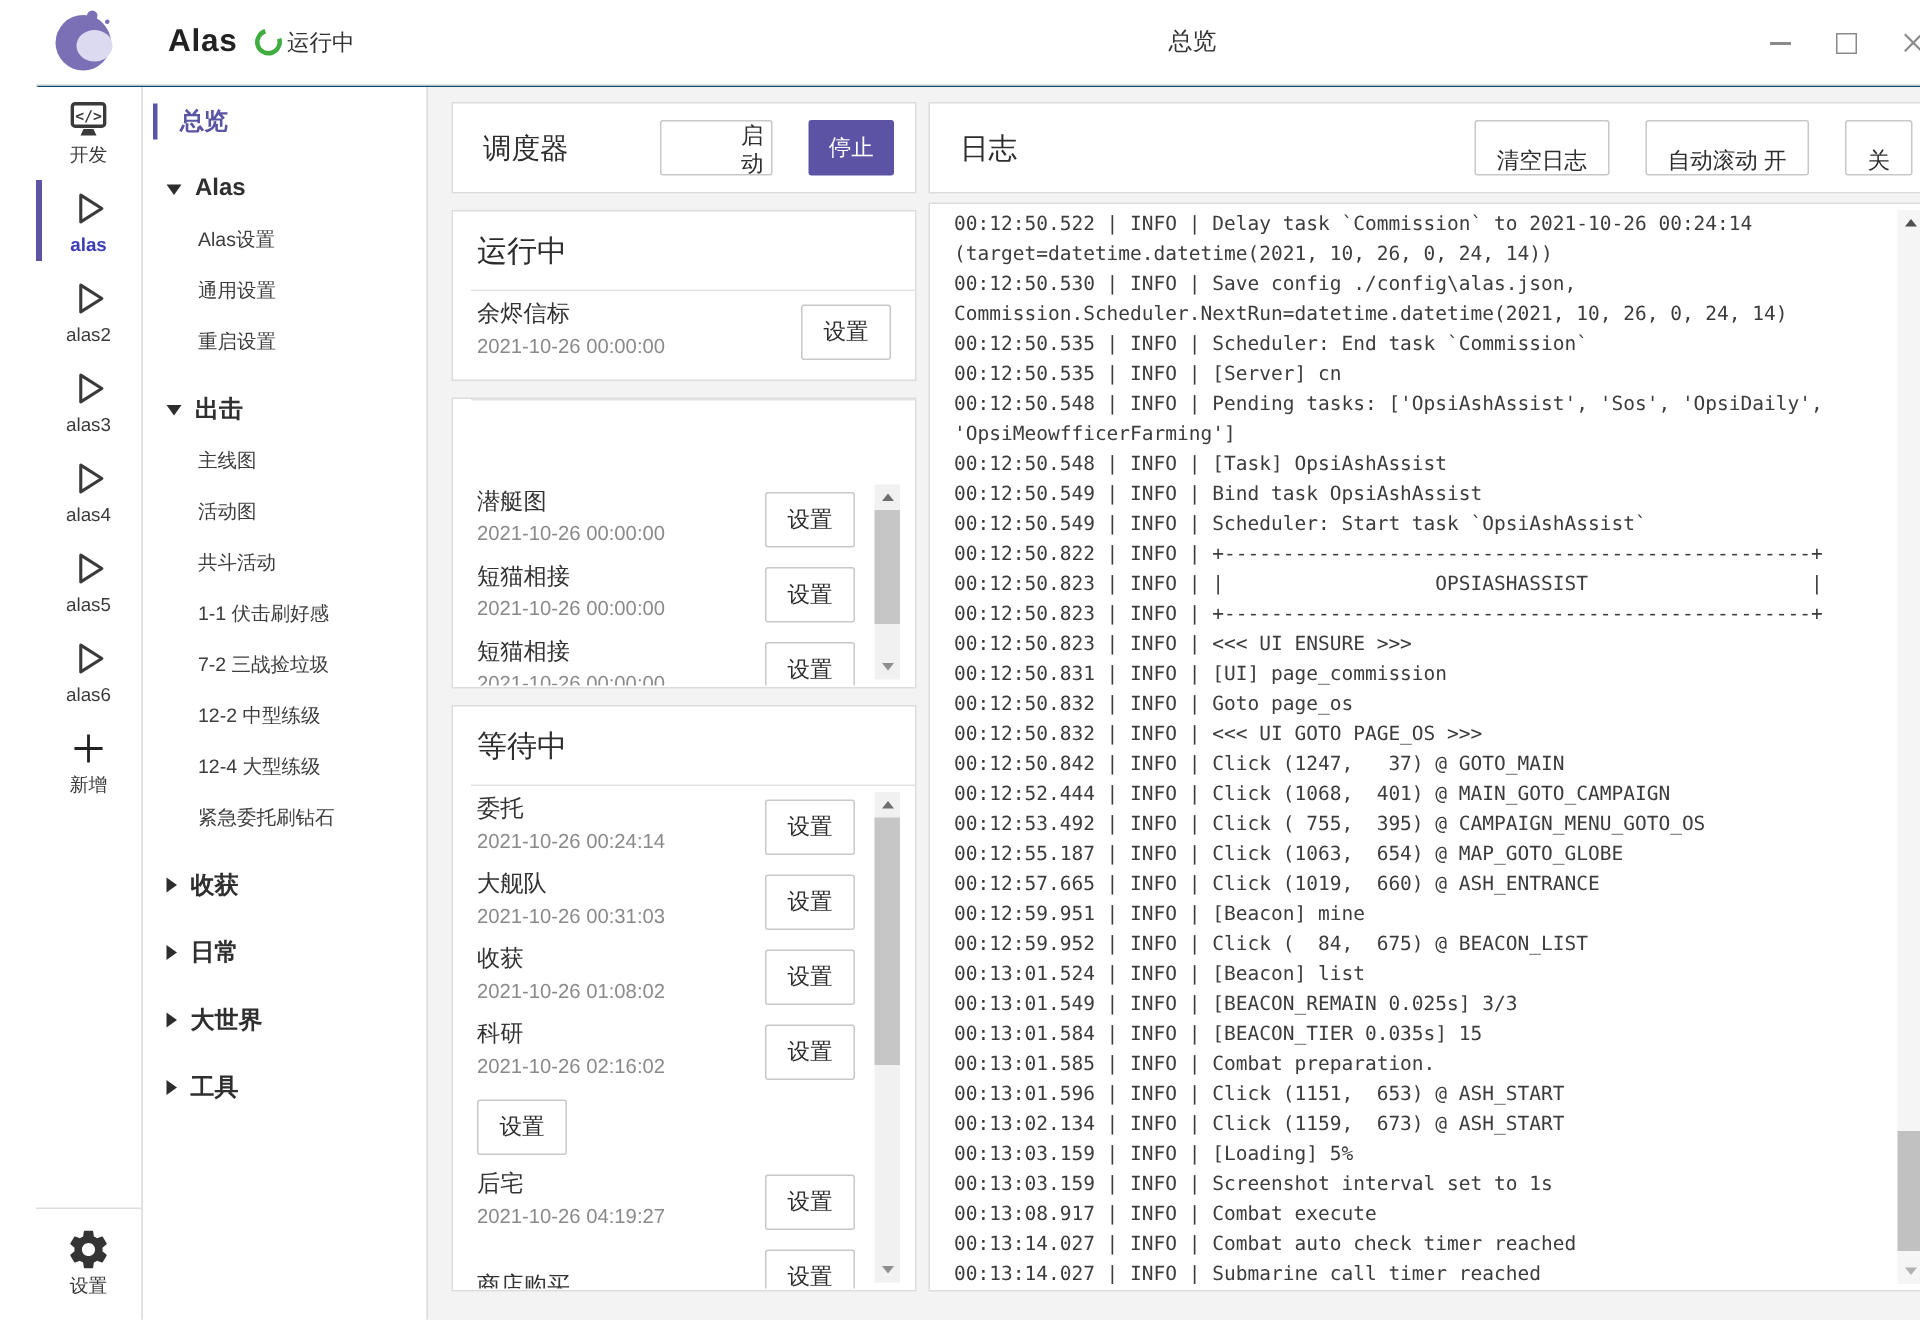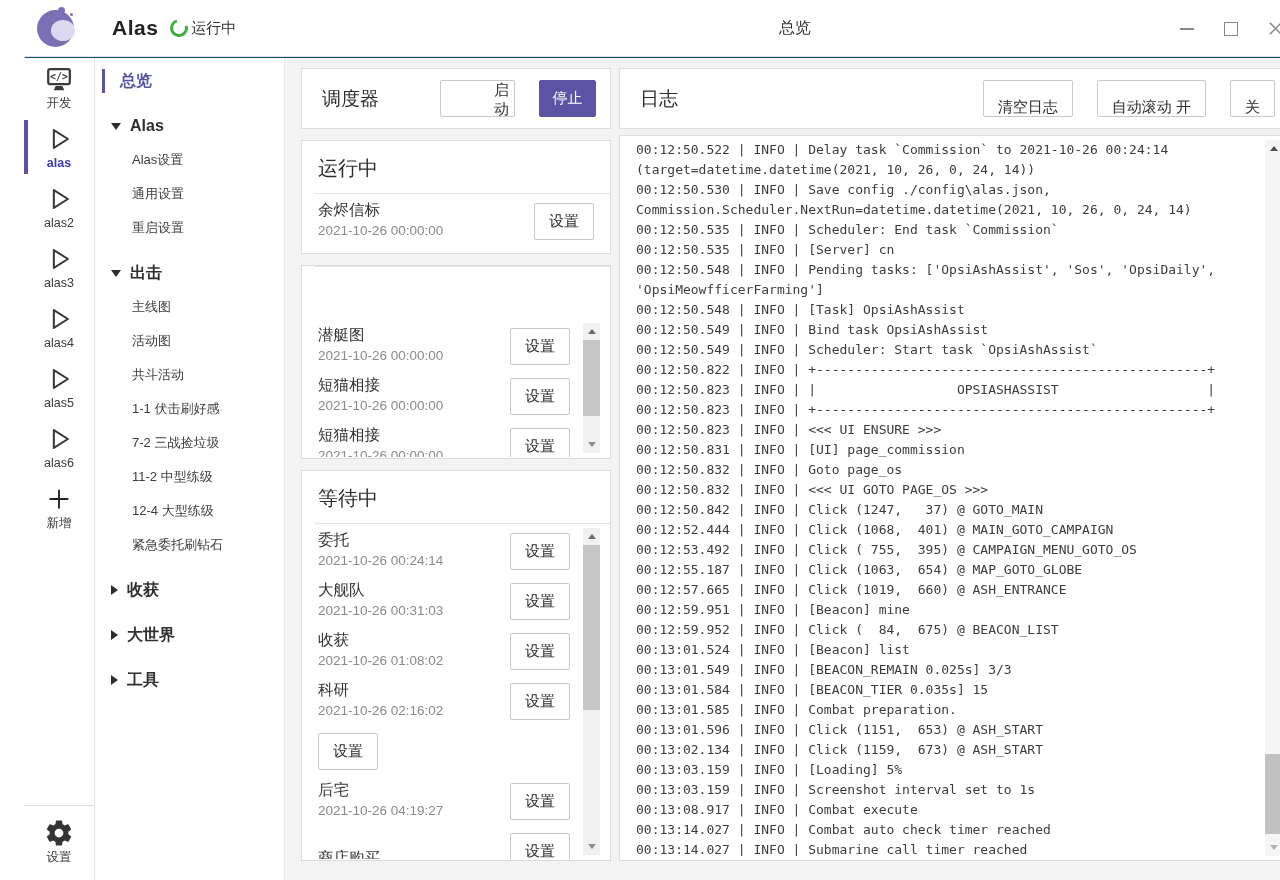--- a/index.html
+++ b/index.html
@@ -247,31 +247,35 @@
           <div class="nav-item sub">
             <span>共斗活动</span>
           </div>
           <div class="nav-item sub">
             <span>1-1 伏击刷好感</span>
           </div>
           <div class="nav-item sub">
             <span>7-2 三战捡垃圾</span>
           </div>
           <div class="nav-item sub">
-            <span>11-2 中型练级</span>
+            <span>12-2 中型练级</span>
           </div>
           <div class="nav-item sub">
             <span>12-4 大型练级</span>
           </div>
           <div class="nav-item sub">
             <span>紧急委托刷钻石</span>
           </div>
           <div class="nav-item group-closed">
             <span class="tri tri-right"></span>
             <span>收获</span>
+          </div>
+          <div class="nav-item group-closed">
+            <span class="tri tri-right"></span>
+            <span>日常</span>
           </div>
           <div class="nav-item group-closed">
             <span class="tri tri-right"></span>
             <span>大世界</span>
           </div>
           <div class="nav-item group-closed">
             <span class="tri tri-right"></span>
             <span>工具</span>
           </div>
         </div>

